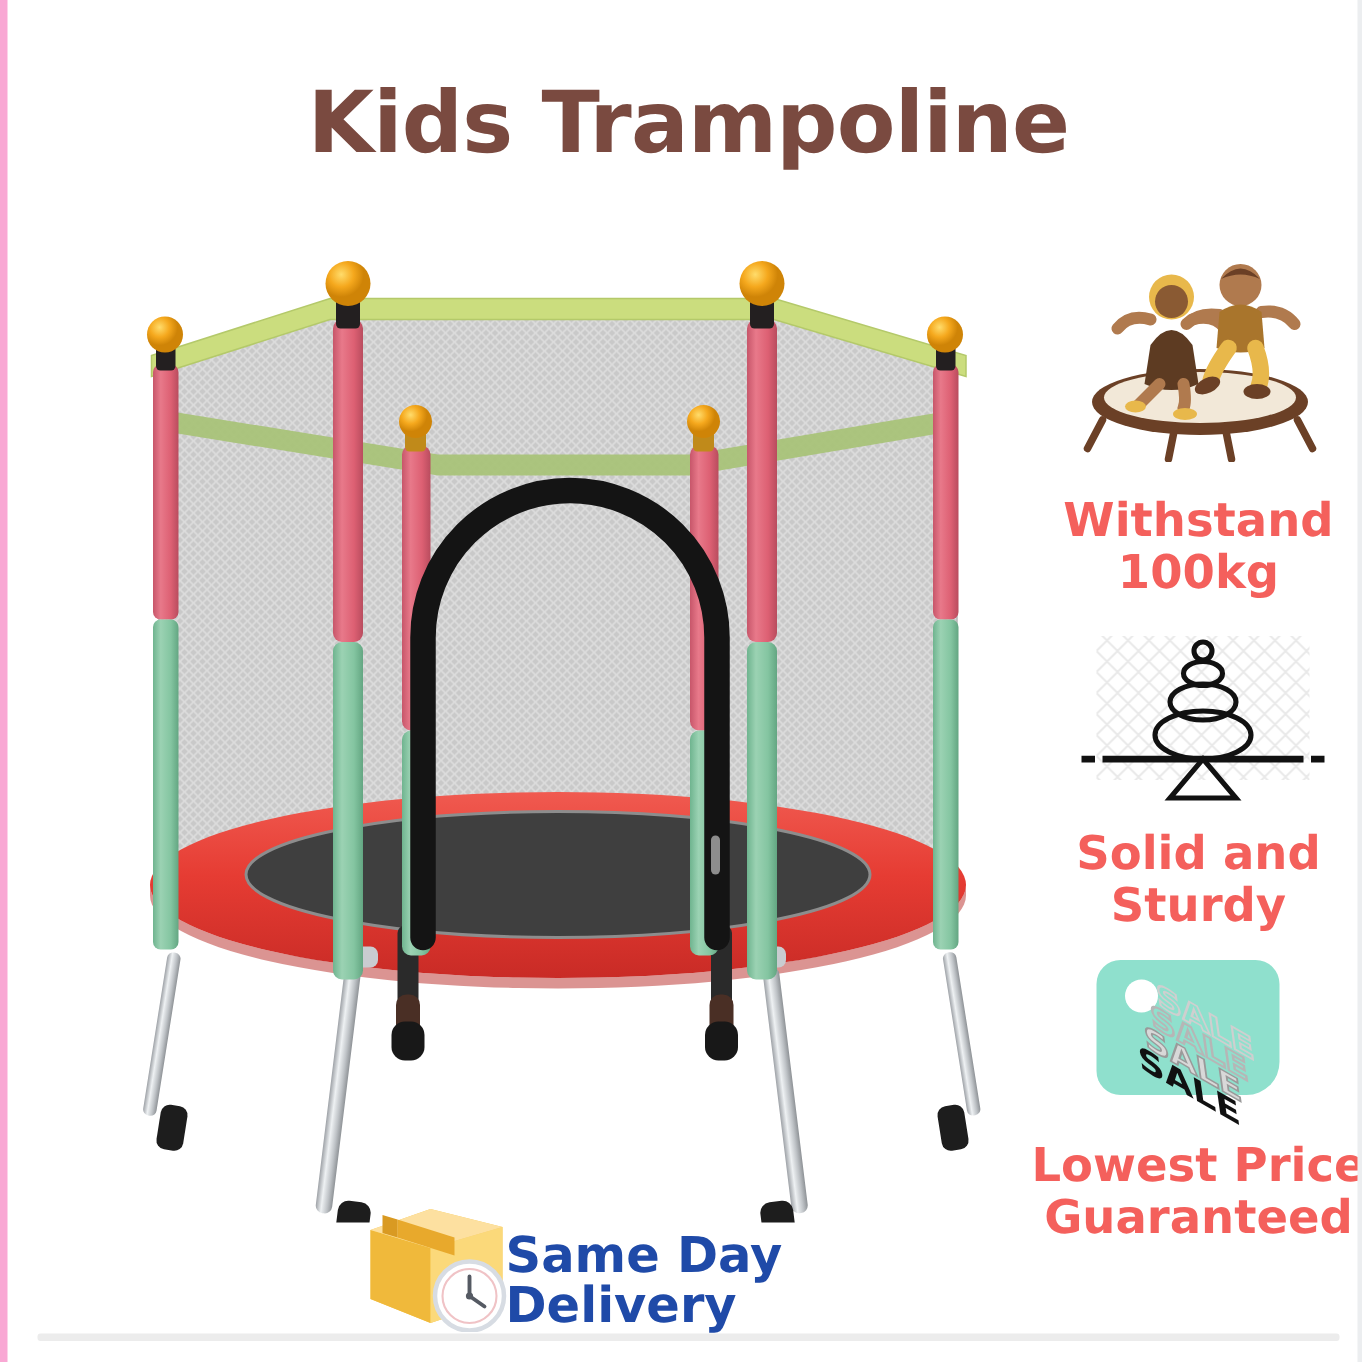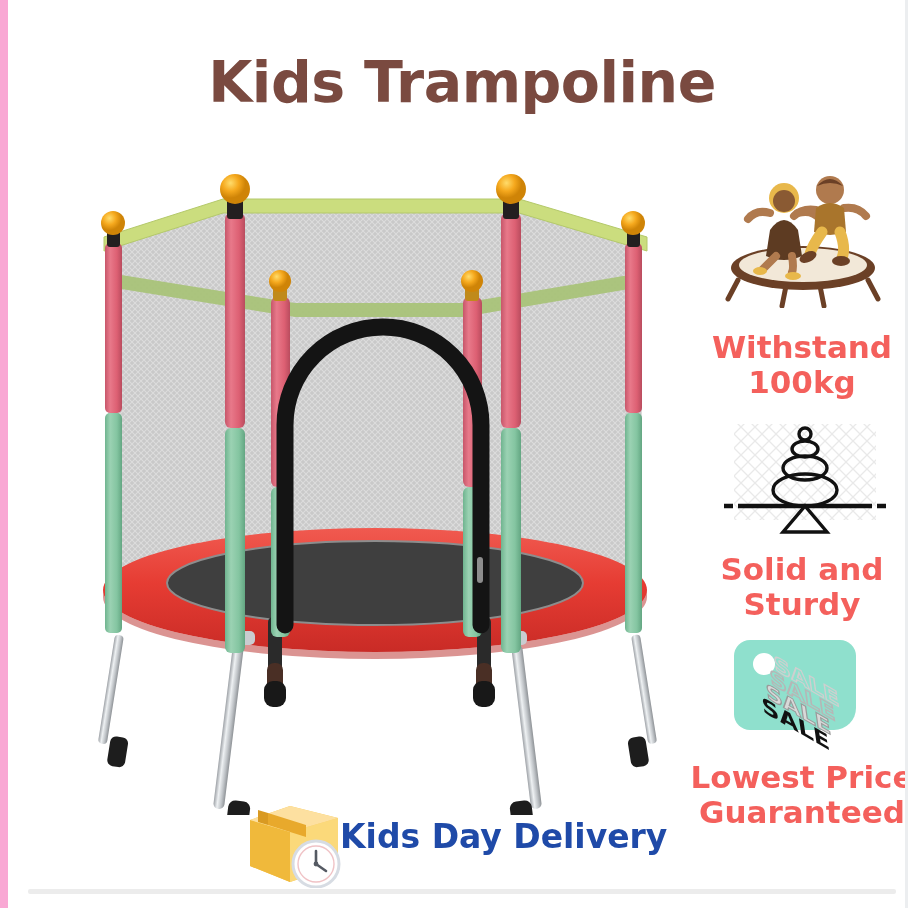--- a/index.html
+++ b/index.html
@@ -7,21 +7,21 @@
     width:908px;height:908px;
     background:#ffffff;
     font-family:"DejaVu Sans", sans-serif;
     overflow:hidden;
   }
   #canvas{
     position:relative;
     width:908px;height:908px;
     background:#ffffff;
     box-sizing:border-box;
-    border-left:8px solid #f9a8d4;
+    border-left:5px solid #f9a8d4;
     border-right:3px solid #eceef0;
     overflow:hidden;
   }
 
   
   .title{
     position:absolute;left:0;top:54px;width:908px;
     text-align:center;
     font-family:"DejaVu Sans", sans-serif;
     font-size:57px;font-weight:bold;
@@ -293,17 +293,17 @@
       <path d="M24,21 L62,33 L62,45 L24,33 Z" fill="#e8a92c"></path>
       <path d="M24,21 L24,33 L14,30 L14,18 Z" fill="#d99a22"></path>
 
       <circle cx="72" cy="72" r="23" fill="#ffffff" stroke="#d7dce3" stroke-width="3"></circle>
       <circle cx="72" cy="72" r="18" fill="#ffffff" stroke="#f0c3c6" stroke-width="1.4"></circle>
       <path d="M72,72 L72,59 M72,72 L82,79" stroke="#555a63" stroke-width="2.6" stroke-linecap="round"></path>
       <circle cx="72" cy="72" r="2.4" fill="#555a63"></circle>
     </svg>
   </div>
 
-  <div class="delivery-text">Kids Day Delivery</div>
+  <div class="delivery-text">Same Day Delivery</div>
 
   <div class="bottom-rule"></div>
 
 </div>
 
 </body></html>

